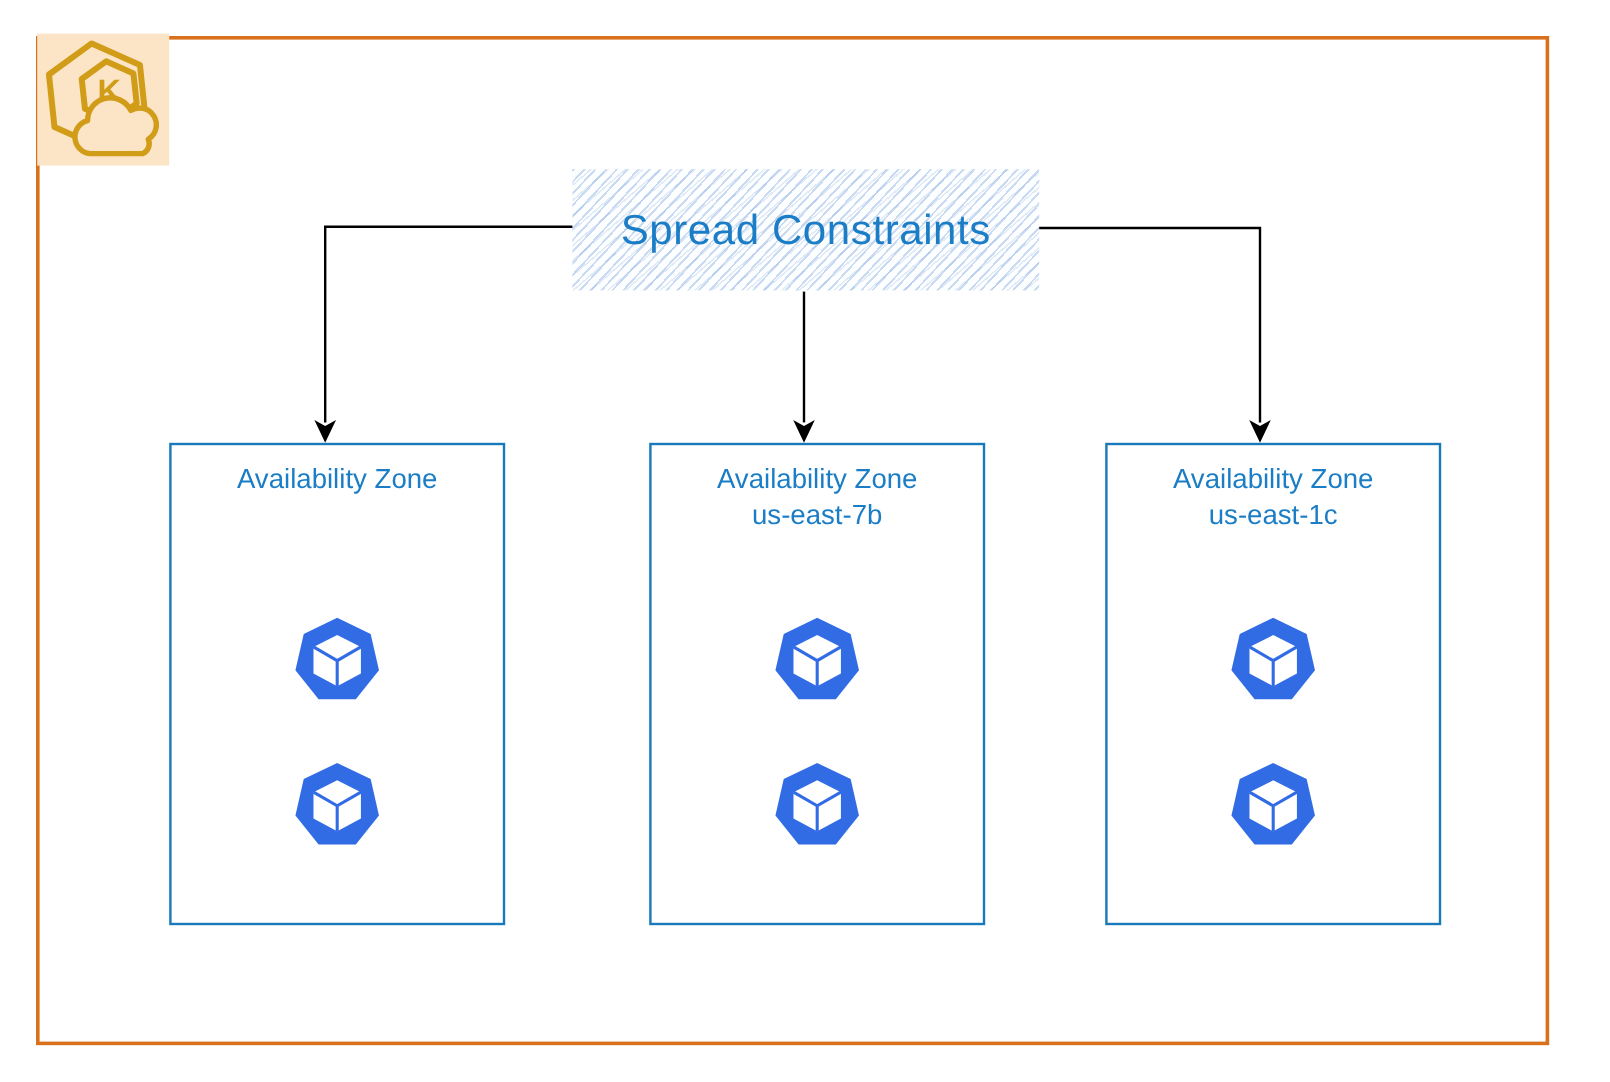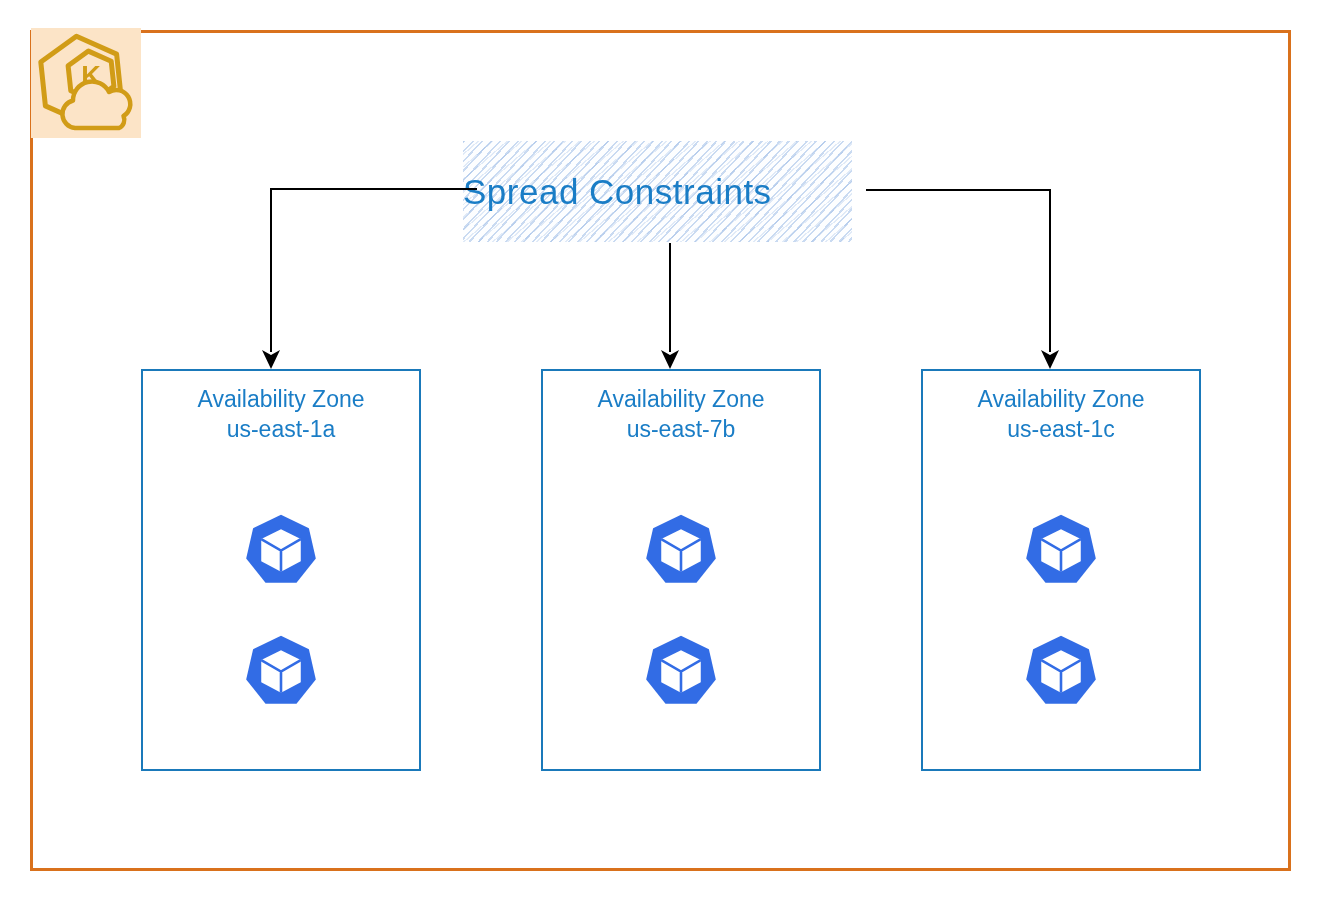--- a/index.html
+++ b/index.html
@@ -24,24 +24,25 @@
   .logo {
     position: absolute;
     left: 31px; top: 28px;
     width: 110px; height: 110px;
     background: #fce4c7;
   }
   .logo svg { display: block; width: 110px; height: 110px; }
 
   .banner {
     position: absolute;
-    left: 463px; top: 141px;
+    left: 477px; top: 141px;
     width: 389px; height: 101px;
     display: flex;
     align-items: center;
+    justify-content: center;
     background-color: #fdfeff;
     background-image:
       repeating-linear-gradient(133deg, rgba(124,165,221,0.40) 0 1.6px, transparent 1.6px 6.6px),
       repeating-linear-gradient(139deg, rgba(124,165,221,0.22) 0 1.3px, transparent 1.3px 9.5px);
   }
   .banner-label {
     font-size: 35px;
     color: #1a7dc6;
     letter-spacing: 0.5px;
     white-space: nowrap;
@@ -119,21 +120,20 @@
       <g>
         <path d="M 866 190 H 1050 V 352"></path>
         <polygon points="1041,350 1050,369 1059,350 1050,355" fill="#000000" stroke="none"></polygon>
       </g>
     </g>
   </svg>
 
   <div class="zone zone-a">
     <div class="zone-title">
       <div>Availability Zone</div>
-      <div>us-east-1a</div>
     </div>
     <div class="pod pod-1">
       <svg viewBox="0 0 100 100">
         <polygon points="50,5 86.7,22.7 95.8,62.5 70.4,94.3 29.6,94.3 4.2,62.5 13.3,22.7" fill="#326ce5"></polygon>
         <polygon points="50,24 76,37 76,66 50,80 24,66 24,37" fill="#ffffff"></polygon>
         <path d="M 24 37 L 50 52 L 76 37 M 50 52 V 80" stroke="#326ce5" stroke-width="3.4" fill="none"></path>
       </svg>
     </div>
     <div class="pod pod-2">
       <svg viewBox="0 0 100 100">

